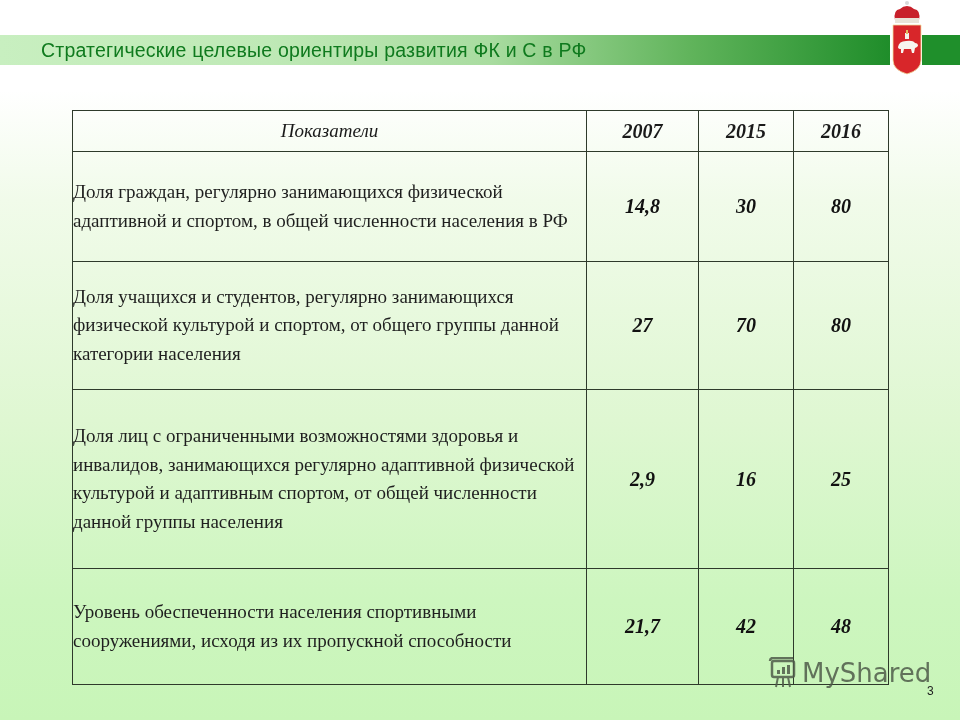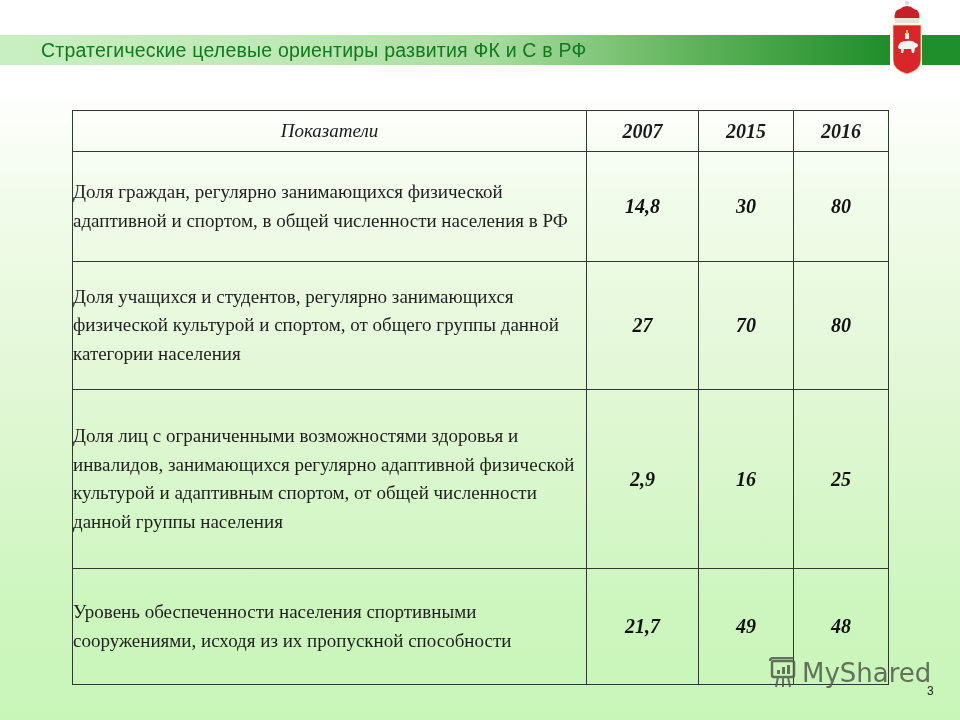--- a/index.html
+++ b/index.html
@@ -101,21 +101,21 @@
   </tr>
   <tr style="height:179px">
     <td class="ind">Доля лиц с ограниченными возможностями здоровья и инвалидов, занимающихся регулярно адаптивной физической культурой и адаптивным спортом, от общей численности данной группы населения</td>
     <td class="val">2,9</td>
     <td class="val">16</td>
     <td class="val">25</td>
   </tr>
   <tr style="height:116px">
     <td class="ind">Уровень обеспеченности населения спортивными сооружениями, исходя из их пропускной способности</td>
     <td class="val">21,7</td>
-    <td class="val">49</td>
+    <td class="val">42</td>
     <td class="val">48</td>
   </tr>
 </tbody>
   </table>
 
 <div class="watermark">
   <svg width="30" height="32" viewBox="0 0 30 32">
     <rect x="4" y="4" width="22" height="16" rx="2" fill="none" stroke="#4f5c4a" stroke-width="2.5"></rect>
     <path d="M2 4 Q2 1 5 1 H25" fill="none" stroke="#4f5c4a" stroke-width="2.5"></path>
     <rect x="9" y="13" width="3" height="4" fill="#4f5c4a"></rect>

